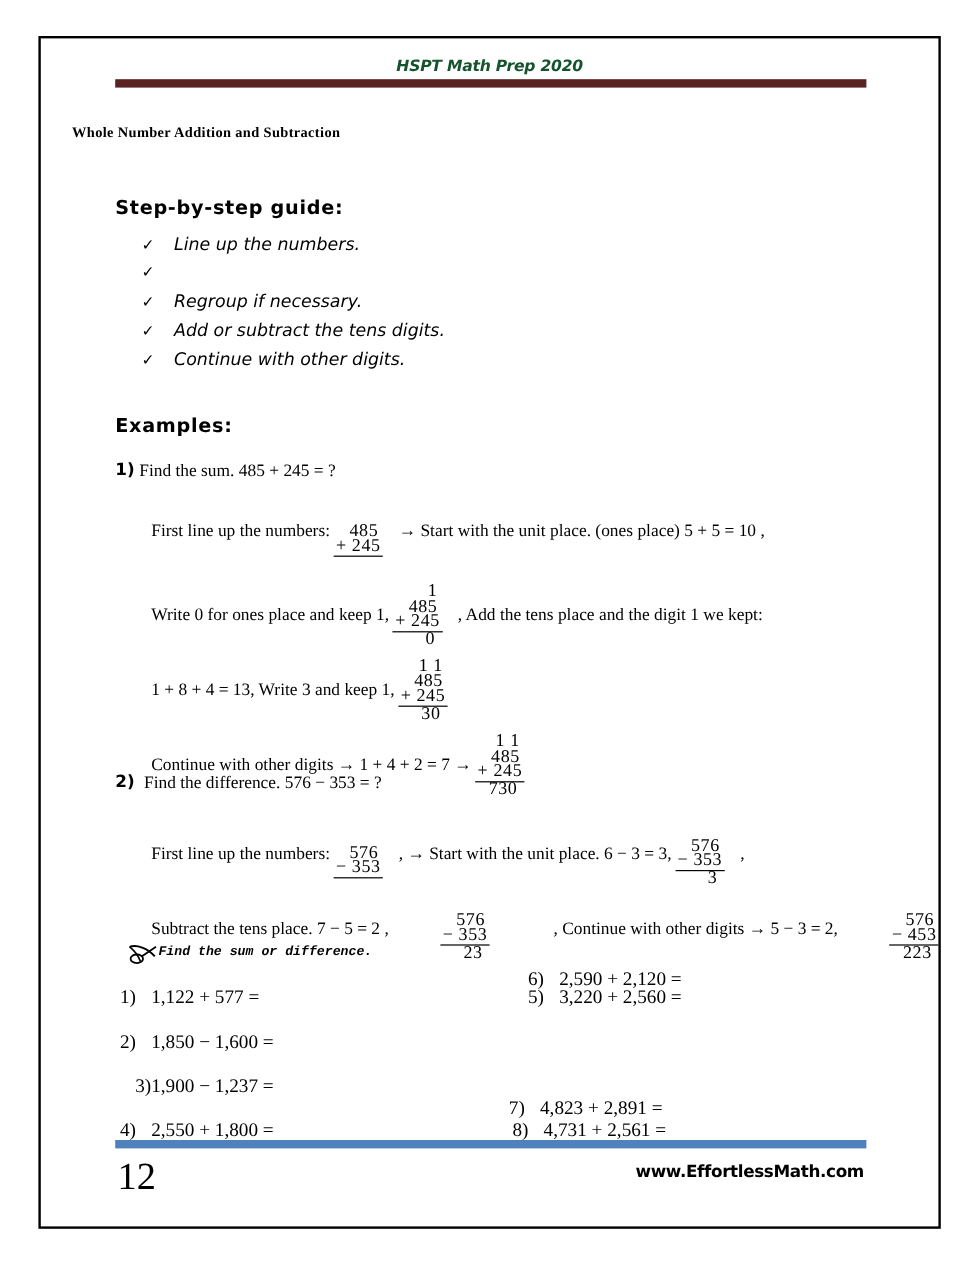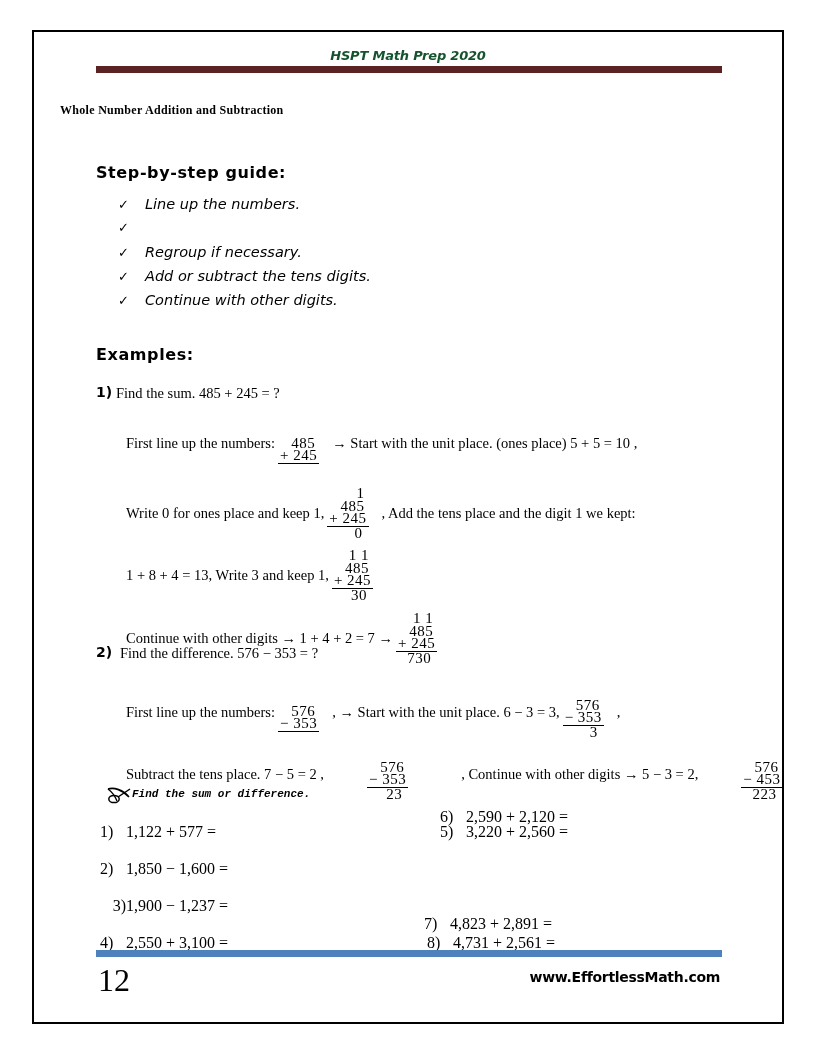--- a/index.html
+++ b/index.html
@@ -273,21 +273,21 @@
   <path d="M2 3 C6 6, 9 10, 11 15" stroke="#000" stroke-width="1.4" fill="none"></path>
   <ellipse cx="8" cy="13" rx="5.2" ry="3.6" stroke="#000" stroke-width="1.5" fill="none"></ellipse>
   <path d="M12 11 L24 3" stroke="#000" stroke-width="1.5" fill="none"></path>
 </svg>
 <div id="practice-heading">Find the sum or difference.</div>
 
 <div id="practice-left">
     <div class="prob" style="left: 100px; top: 823px;"><span class="pn">1)</span><span>1,122 + 577 =</span></div>
     <div class="prob" style="left: 100px; top: 860px;"><span class="pn">2)</span><span>1,850 − 1,600 =</span></div>
     <div class="prob" style="left: 100px; top: 897px; text-align: right;"><span class="pn">3)</span><span>1,900 − 1,237 =</span></div>
-    <div class="prob" style="left: 100px; top: 934px;"><span class="pn">4)</span><span>2,550 + 3,100 =</span></div>
+    <div class="prob" style="left: 100px; top: 934px;"><span class="pn">4)</span><span>2,550 + 1,800 =</span></div>
   </div>
 <div id="practice-right">
     <div class="prob" style="left: 440px; top: 823px;"><span class="pn">5)</span><span>3,220 + 2,560 =</span></div>
     <div class="prob" style="left: 440px; top: 808px;"><span class="pn">6)</span><span>2,590 + 2,120 =</span></div>
     <div class="prob" style="left: 424px; top: 897px; margin-top: 18px;"><span class="pn">7)</span><span>4,823 + 2,891 =</span></div>
     <div class="prob" style="left: 427px; top: 934px;"><span class="pn">8)</span><span>4,731 + 2,561 =</span></div>
   </div>
 
 <div id="footer-rule"></div>
 <div id="page-number">12</div>

